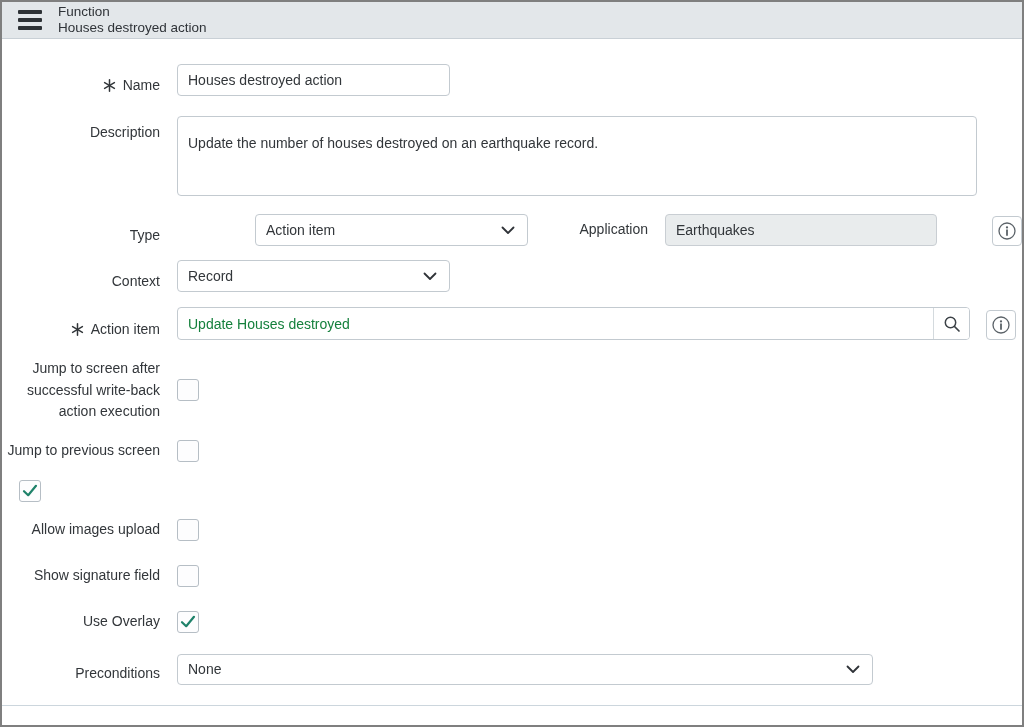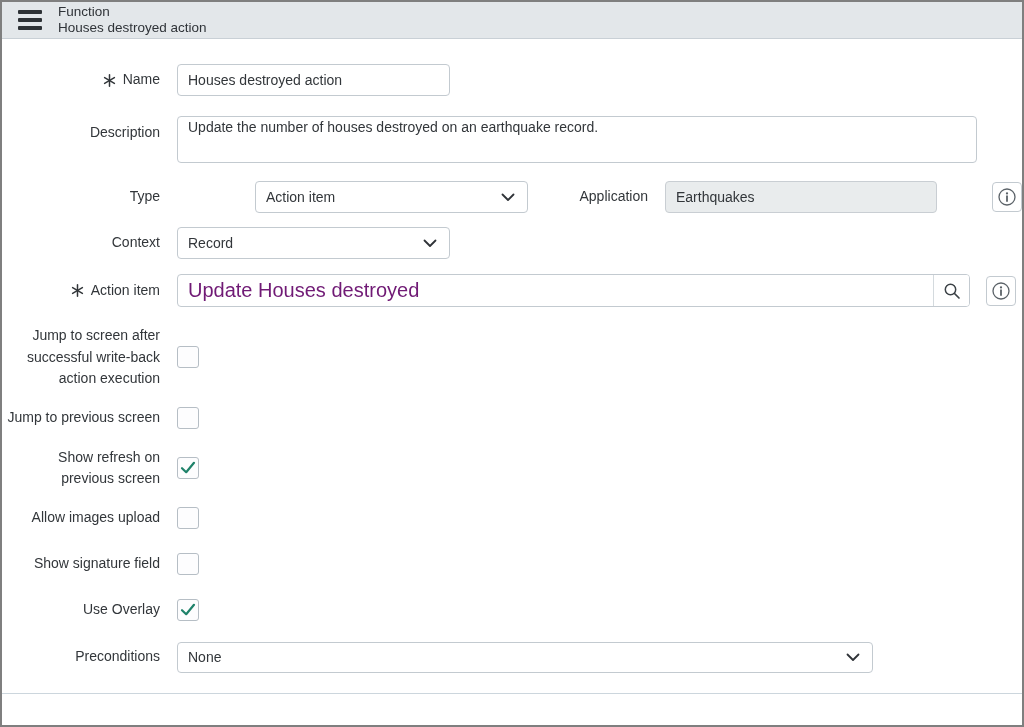--- a/index.html
+++ b/index.html
@@ -22,21 +22,21 @@
   .menu-btn {
     background:none; border:none; cursor:pointer;
     padding:0; margin-left:16px; width:26px; height:20px;
     display:flex; flex-direction:column; justify-content:space-between;
   }
   .menu-btn span { display:block; height:4px; width:24px; background:#2e3236; border-radius:1px; }
   .titles { margin-left:14px; line-height:16px; }
   .title, .subtitle { font-size:13.5px; color:#2f3338; }
   
   main { padding-top:25px; position:relative; }
-  .row { display:flex; align-items:center; }
+  .row { display:flex; align-items:flex-end; }
   .label-col {
     width:158px; min-width:158px;
     text-align:right; font-size:14px; color:#32363a;
     line-height:21.5px;
     display:flex; justify-content:flex-end; align-items:center;
   }
   .label-col.top { align-items:flex-start; }
   .gap { width:17px; min-width:17px; }
   .req-ast { margin-right:7px; flex:none; display:inline-flex; }
   .input, .select, .disabled-input, .composite {
@@ -45,31 +45,31 @@
     font-family:"Liberation Sans","DejaVu Sans",sans-serif;
     background:#ffffff;
   }
   .input { padding:0 10px; outline:none; }
   .w273 { width:273px; }
   .select {
     display:flex; align-items:center; justify-content:space-between;
     padding:0 12px 0 10px; cursor:pointer;
   }
   textarea.input {
-    width:800px; height:47px; resize:none; padding:0 10px;
+    width:800px; height:80px; resize:none; padding:16px 10px;
     line-height:20px;
   }
   .disabled-input {
     background:#e9eced; border-color:#c9ced3;
     display:flex; align-items:center; padding:0 10px;
   }
   .composite { display:flex; width:793px; height:33px; overflow:hidden; }
   .composite input {
     border:none; outline:none; flex:1; padding:0 10px;
-    font-size:20px; color:#701a75; background:transparent;
+    font-size:14px; color:#15803d; background:transparent;
     font-family:"Liberation Sans","DejaVu Sans",sans-serif;
   }
   .search-btn {
     width:36px; border:none; border-left:1px solid #d4dade;
     background:#ffffff; display:flex; align-items:center; justify-content:center;
     cursor:pointer;
   }
   .info-btn {
     width:30px; height:30px; min-width:30px;
     border:1px solid #c3cad0; border-radius:4px; background:#ffffff;
@@ -248,23 +248,20 @@
     <div class="label-col top">
       <span class="cb-label">Jump to previous screen</span>
     </div>
     <div class="gap"></div>
     <span class="checkbox">
       
     </span>
   </div>
 
   <div class="row cb-row r-cb2">
-    <div class="label-col top">
-      <span class="cb-label">Show refresh on previous screen</span>
-    </div>
     <div class="gap"></div>
     <span class="checkbox checked">
       <svg width="16" height="14" viewBox="0 0 16 14">
           <polyline points="2,7.2 6.2,11.2 14,1.8" fill="none" stroke="#1f826a" stroke-width="2.2" stroke-linecap="round" stroke-linejoin="round"></polyline>
         </svg>
     </span>
   </div>
 
   <div class="row cb-row r-cb3">
     <div class="label-col top">

